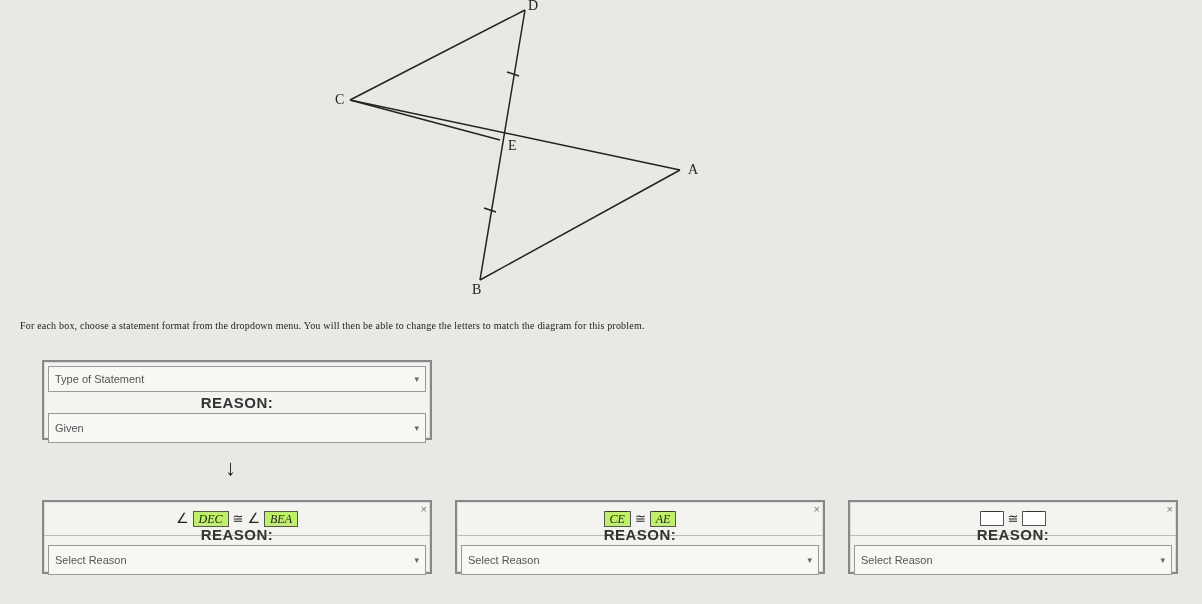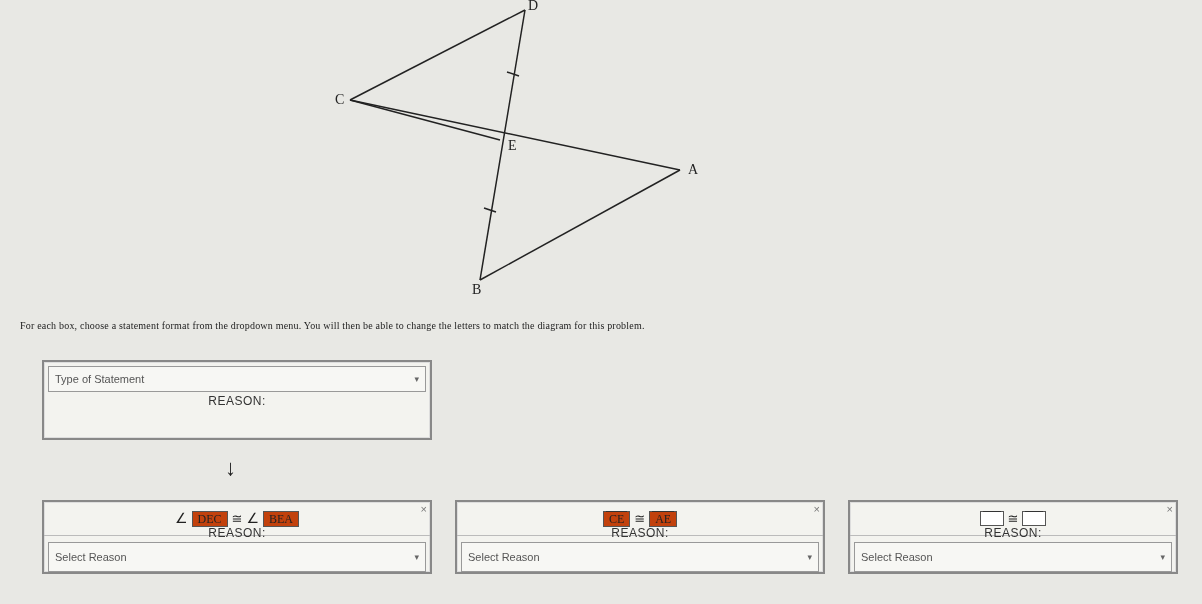--- a/index.html
+++ b/index.html
@@ -34,21 +34,21 @@
       position:absolute; right:3px; top:1px;
       font-size:11px; color:#777; cursor:pointer;
       font-family:Arial,sans-serif;
     }
     .stmt-row {
       height:34px; display:flex; align-items:center; justify-content:center;
       font-size:13px; color:#222;
       border-bottom:1px solid #bbb;
     }
     .reason-label {
-      font-size:12px; font-weight:normal; text-align:center;
+      font-size:15px; font-weight:bold; text-align:center;
       letter-spacing:.5px;
       color:#333; margin-top:-10px; margin-bottom:2px;
       font-family:Arial,sans-serif; text-transform:uppercase;
     }
     .reason-row {
       height:30px; display:flex; align-items:center;
       padding:0 6px;
       border:1px solid #999;
       margin:0 4px 4px 4px;
       background:#f7f7f4;
@@ -67,22 +67,22 @@
       display:flex; align-items:center; justify-content:space-between;
       padding:0 6px; cursor:pointer;
       font-family:Arial,sans-serif;
     }
     .type-dd::after { content:"▾"; font-size:9px; color:#666; }
     .first-box { padding-top:0; }
     .first-box .inner-frame { display:flex; flex-direction:column; }
     
     .math { font-family:Georgia,'Times New Roman',serif; display:flex; align-items:center; gap:4px;}
     .boxed, .seg {
-      border:1px solid #555; padding:1px 5px; 
-      background:#c2410c; font-size:12px; line-height:1;
+      border:1px solid #555; padding:1px 5px; font-style:italic;
+      background:#bef264; font-size:12px; line-height:1;
     }
     .angle-sym { font-size:14px; }
     .cong { font-size:13px; }
     .seg { position:relative;text-align:right; }
     .seg::before {
       content:""; position:absolute; left:2px; right:2px; top:-1px; height:1px; background:#333;
     }
     .blank-seg {
       display:inline-block; width:24px; height:15px; border:1px solid #555; background:#fff;
       position:relative;
@@ -119,20 +119,23 @@
 </div>
 
 <p class="instruction">For each box, choose a statement format from the dropdown menu. You will then be able to change the letters to match the diagram for this problem.</p>
 
 <div class="proof-box first-box" style="left:42px; top:360px; width:390px; height:80px;">
   <div class="inner-frame">
     <div class="type-dd">
       <span>Type of Statement</span>
     </div>
     <div class="reason-label" style="margin-top:2px;">Reason:</div>
+    <div class="reason-row">
+      <span>Given</span>
+    </div>
   </div>
 </div>
 
 <div class="down-arrow" style="left:225px; top:455px;">↓</div>
 
 <div class="proof-box" style="left:42px; top:500px; width:390px; height:74px;">
   <span class="close-x">×</span>
   <div class="stmt-row">
     <span class="math">
       <span class="angle-sym">∠</span>

